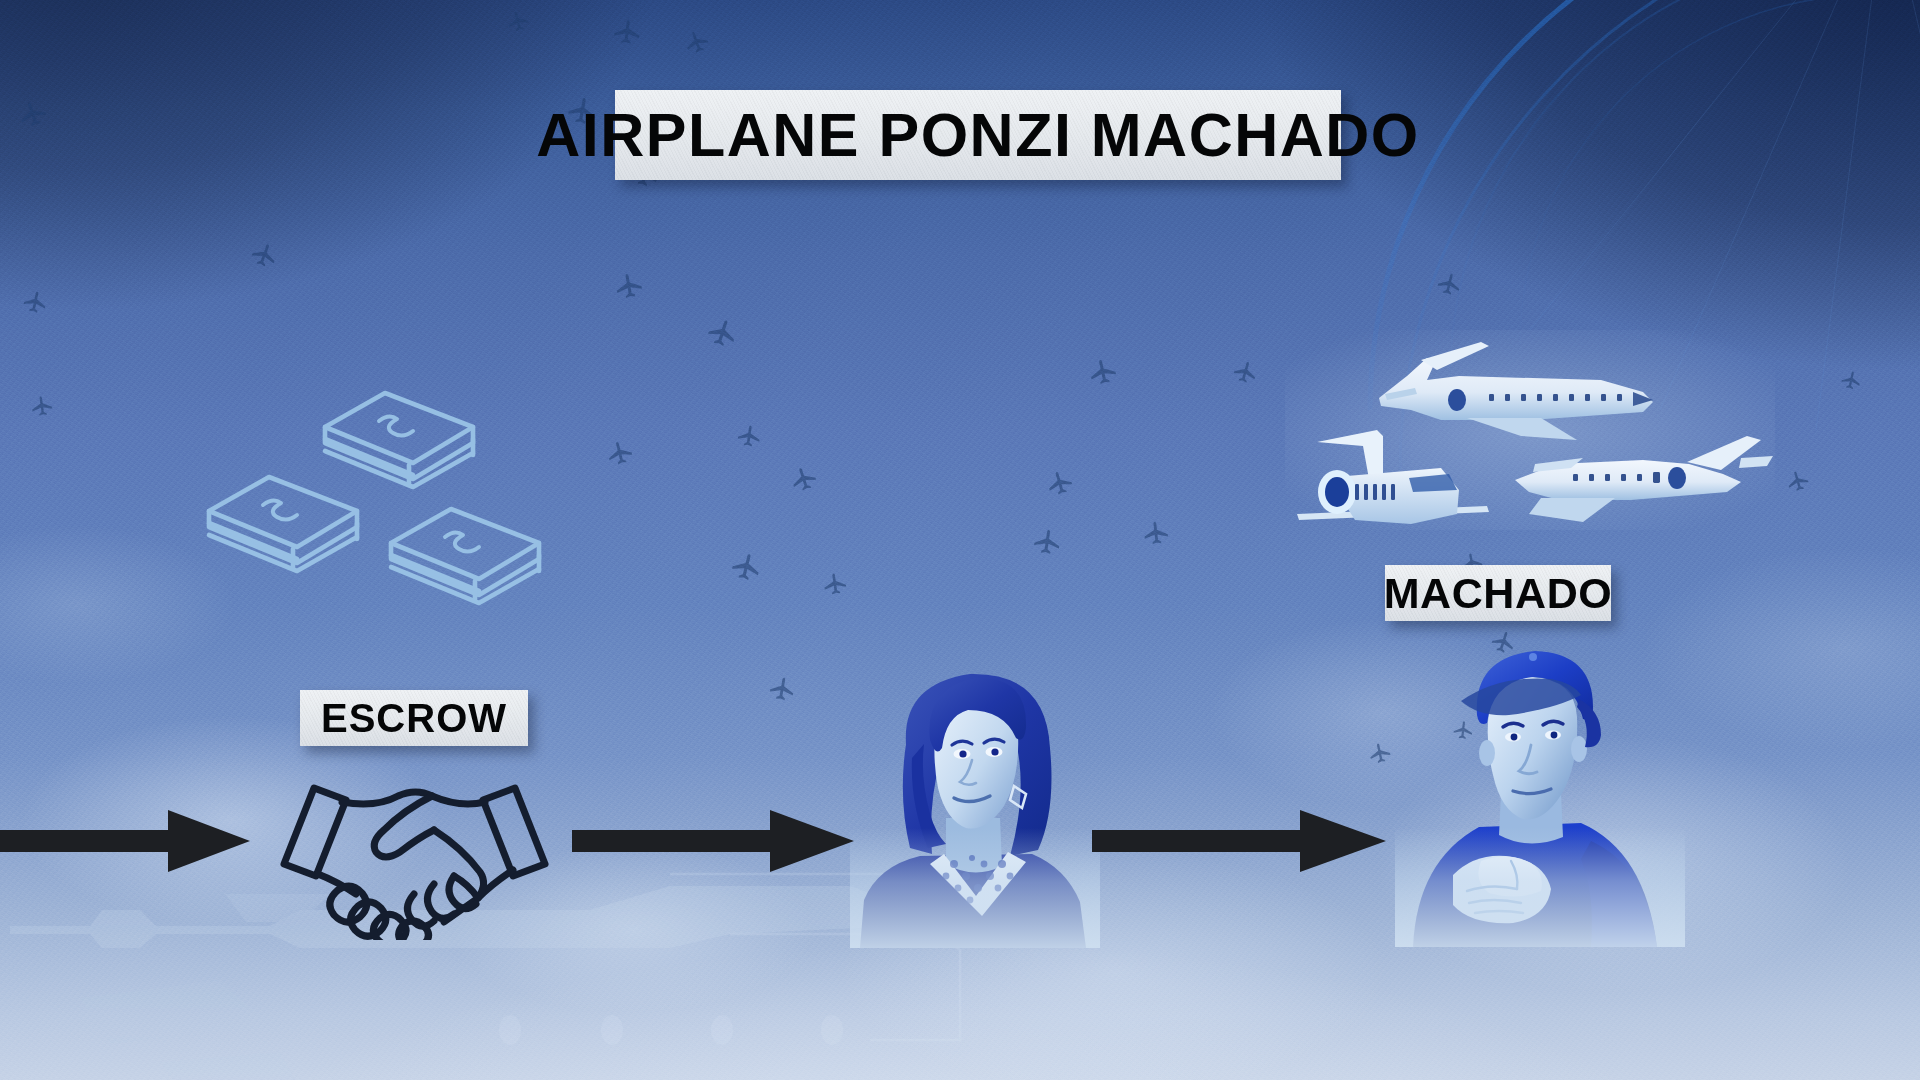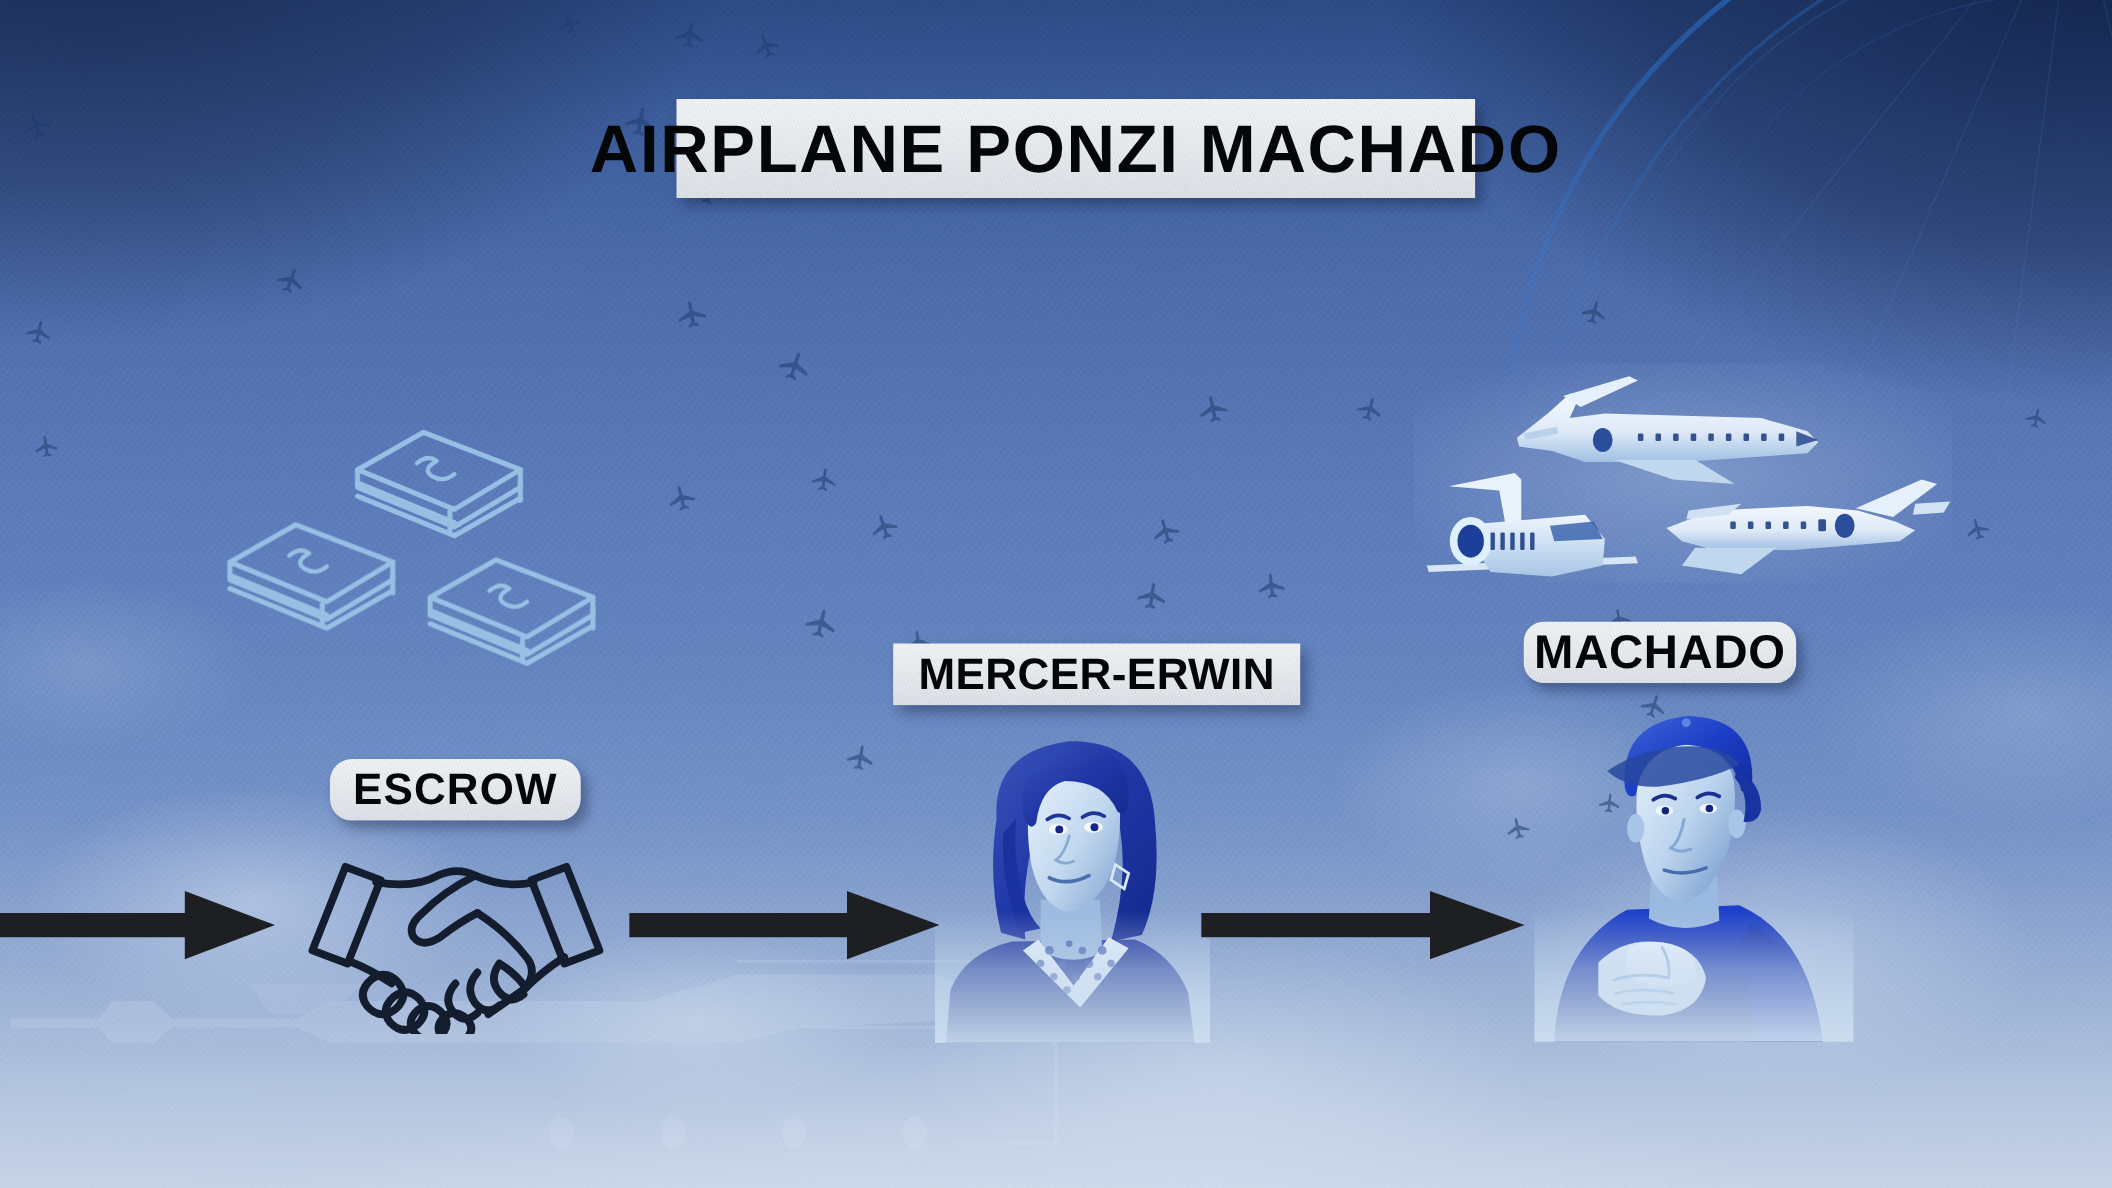--- a/index.html
+++ b/index.html
@@ -93,32 +93,30 @@
   }
   #banner-title{
     left:615px; top:90px; width:726px; height:90px;
     font-size:61px;
     letter-spacing:1.5px;
   }
   #banner-escrow{
     left:300px; top:690px; width:228px; height:56px;
     font-size:40px;
     letter-spacing:1px;
-    border-radius:20px;
   }
   #banner-mercer{
     left:812px; top:585px; width:370px; height:56px;
     font-size:40px;
     letter-spacing:.4px;
   }
   #banner-machado{
-    left:1385px; top:565px; width:248px; height:56px;
+    left:1385px; top:565px; width:226px; height:56px;
     font-size:43px;
     letter-spacing:.6px;
-    border-radius:19px;
   }
 
   
   .arrow{position:absolute;height:66px;}
   .arrow svg{display:block;width:100%;height:100%;}
   #arrow-1{left:-18px; top:808px; width:270px;}
   #arrow-2{left:572px; top:808px; width:284px;}
   #arrow-3{left:1092px; top:808px; width:296px;}
 
   
@@ -455,21 +453,20 @@
           <rect x="110" y="38" width="5" height="7" rx="1.2"></rect>
           <rect x="126" y="38" width="5" height="7" rx="1.2"></rect>
           <rect x="142" y="36" width="7" height="11" rx="1.4"></rect>
         </g>
       </g>
     </svg>
   </div>
 
   <div class="banner" id="banner-machado">MACHADO</div>
 
-  <div class="banner" id="banner-mercer">MERCER-ERWIN</div>
 
   <div class="banner" id="banner-escrow">ESCROW</div>
 
   <div class="photo" id="photo-woman">
     <svg viewBox="0 0 250 300">
       <defs>
         <linearGradient id="skinW" x1="0" y1="0" x2="1" y2="1">
           <stop offset="0" stop-color="#eaf3fc"></stop>
           <stop offset=".55" stop-color="#c2d8ef"></stop>
           <stop offset="1" stop-color="#7fa3d2"></stop>

